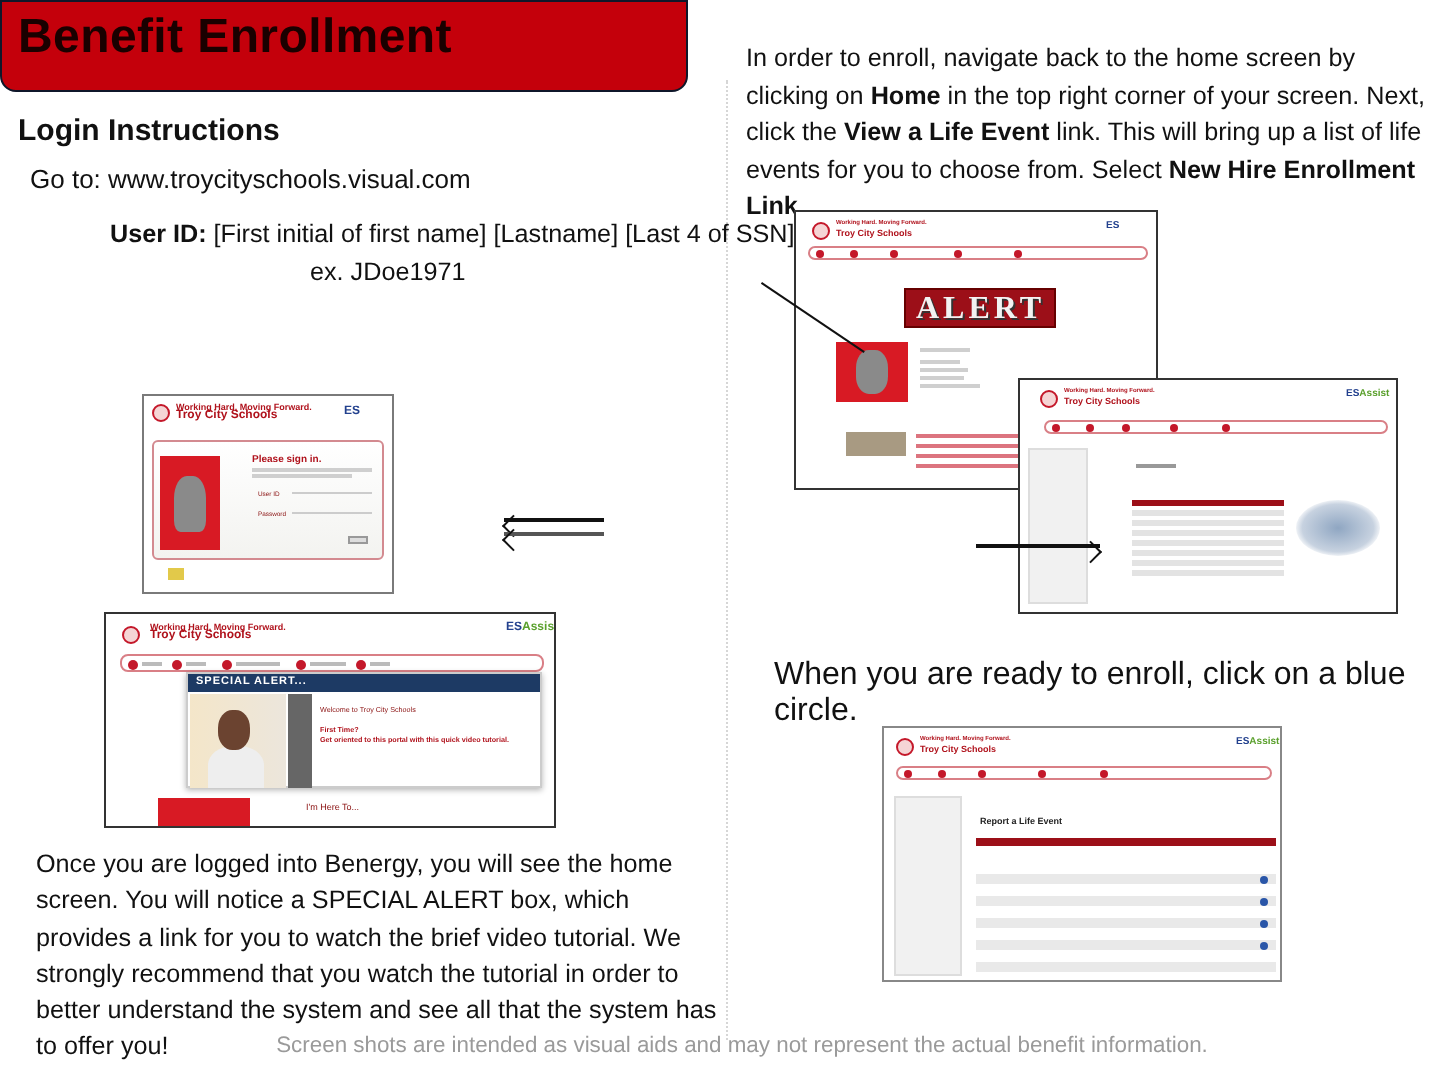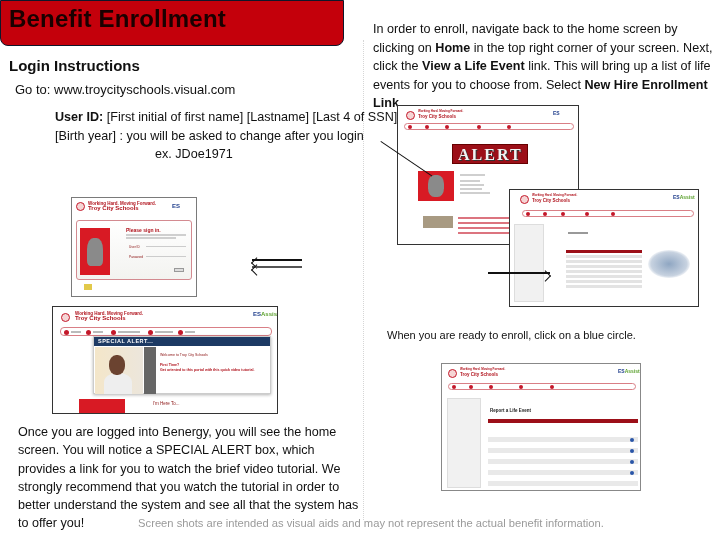--- a/index.html
+++ b/index.html
@@ -27,21 +27,21 @@
   .goto { position: absolute; left: 15px; top: 82px; font-size: 13px; }
 
   .creds { position: absolute; left: 15px; top: 108px; font-size: 12.6px; line-height: 18.5px; width: 350px; margin-left: 40px; }
   .creds .line { white-space: nowrap; }
   .creds .indent { padding-left: 100px; }
   .creds b { font-weight: bold; }
 
   .para-right { position: absolute; left: 373px; top: 20px; width: 345px; font-size: 12.6px; line-height: 18.5px; }
   .para-right b { font-weight: bold; }
 
-  .ready { position: absolute; left: 387px; top: 329px; font-size: 11px; }
+  .ready { position: absolute; left: 387px; top: 329px; font-size: 16px; }
 
   .para-left { position: absolute; left: 18px; top: 423px; width: 345px; font-size: 12.6px; line-height: 18.3px; }
 
   .footer { position: absolute; left: 0; top: 517px; width: 720px; text-align: center; font-size: 11.2px; color: #9a9a9a; padding-left: 22px; }
 
   
   .shot { position: absolute; background: #fff; border: 1px solid #7a7a7a; overflow: hidden; }
   .shot .hdr { position: absolute; left: 4px; top: 3px; font-size: 4.5px; color: #b0121c; font-weight: bold; line-height: 5px; }
   .shot .hdr .t2 { font-size: 6px; }
   .shot .seal { position: absolute; width: 9px; height: 9px; border-radius: 50%; border: 1.5px solid #c4182a; background: #f5d5d5; }
@@ -115,21 +115,20 @@
 
 <div class="divider"></div>
 
 <div class="h-login">Login Instructions</div>
 <div class="goto">
   <span>Go to: </span><span>www.troycityschools.visual.com</span>
 </div>
 
 <div class="creds">
   <div class="line"><b>User ID:</b><span> [First initial of first name] [Lastname] [Last 4 of SSN]</span></div>
-  <div class="line">[Birth year] : you will be asked to change after you login</div>
   <div class="line indent">ex. JDoe1971</div>
 </div>
 
 <div class="para-right">
   <span>In order to enroll, navigate back to the home screen by clicking on </span><b>Home</b><span> in the top right corner of your screen. Next, click the </span><b>View a Life Event</b><span> link. This will bring up a list of life events for you to choose from.  Select </span><b>New Hire Enrollment Link</b><span>.</span>
 </div>
 
 <div class="shot" id="shot-login">
   <div class="seal" style="left:4px;top:4px;"></div>
   <div class="hdr" style="left:16px;">

